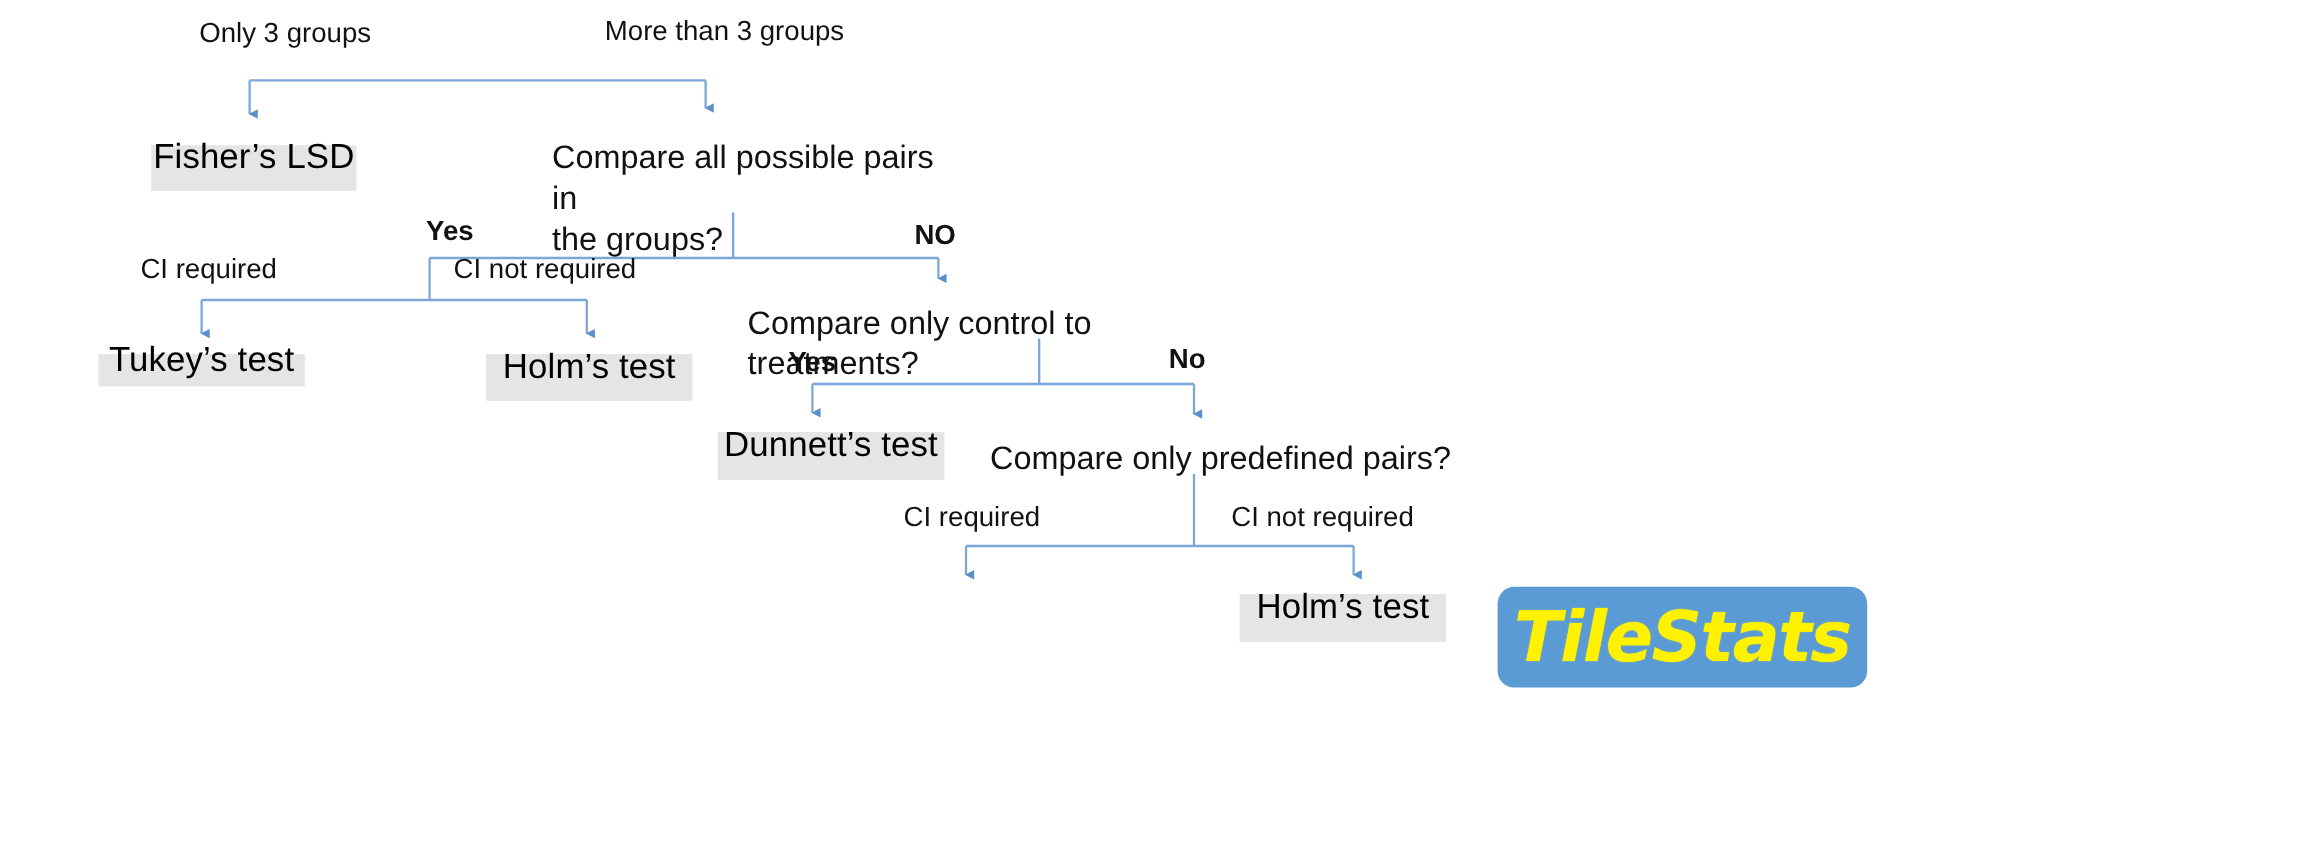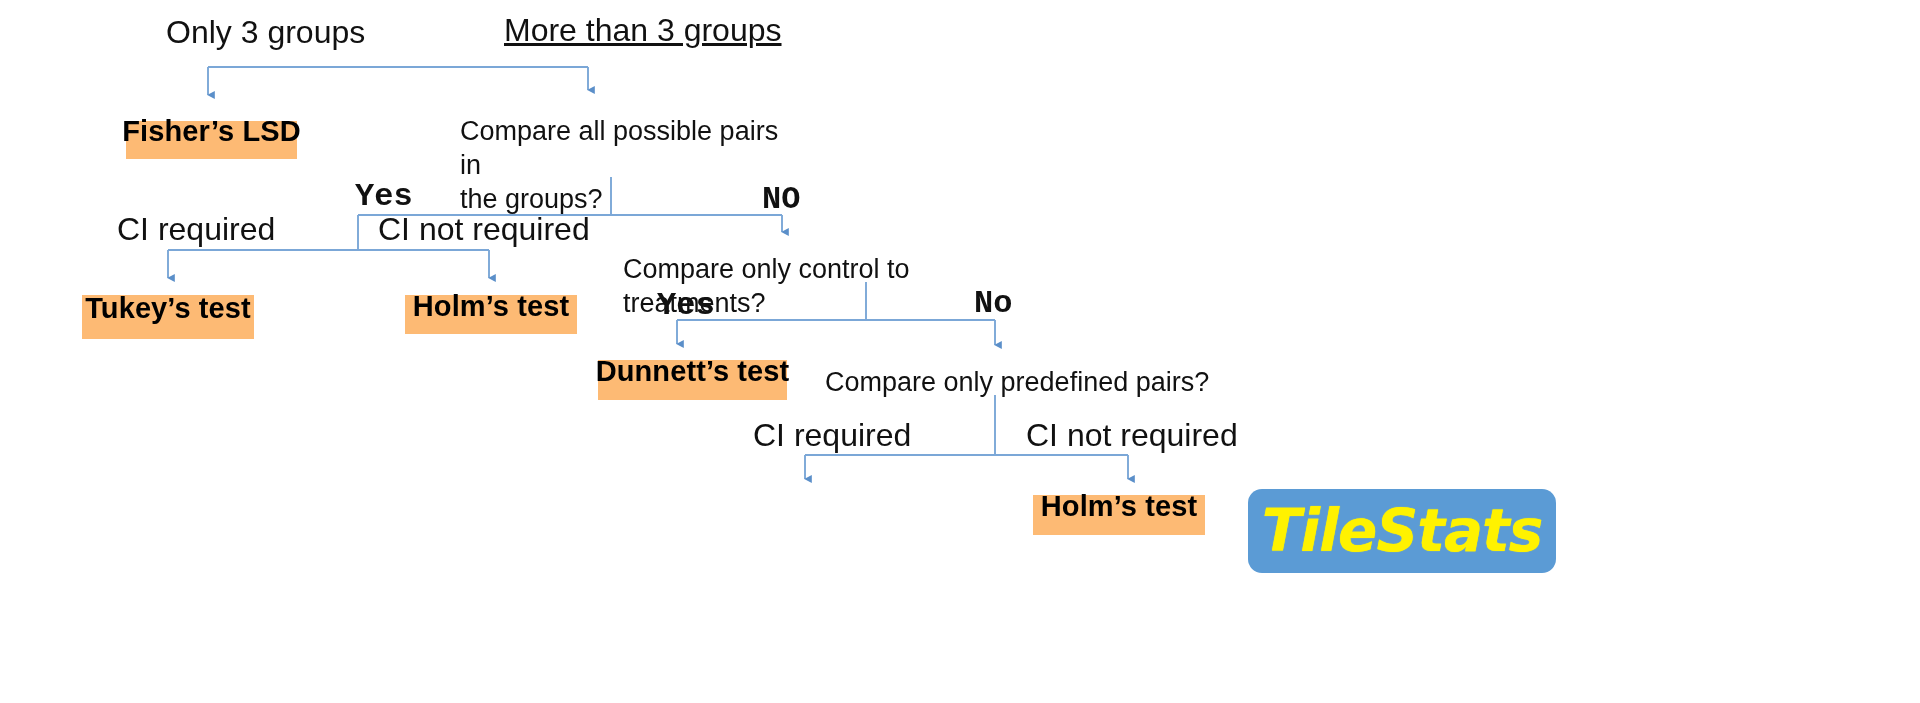--- a/index.html
+++ b/index.html
@@ -26,23 +26,23 @@
     width: 1920px;
     height: 703px;
     pointer-events: none;
   }
   .node {
     position: absolute;
     box-sizing: border-box;
   }
   
   .box {
-    background: #fdba74;
+    background: #e5e5e5;
     color: #000000;
-    font-weight: bold;
+    font-weight: normal;
     display: flex;
     align-items: center;
     justify-content: center;
     font-size: 29px;
     letter-spacing: 0.1px;
     white-space: nowrap;
     line-height: 1;
     padding-bottom: 17px;
   }
   
@@ -50,30 +50,29 @@
     color: #111111;
     font-size: 27px;
     font-weight: normal;
     line-height: 1.26;
     white-space: pre-line;
     text-align: left;
   }
   
   .elabel {
     color: #111111;
-    font-size: 32px;
+    font-size: 23px;
     font-weight: normal;
     white-space: nowrap;
     line-height: 1;
   }
   
   .elabel.strong {
     font-weight: bold;
-    font-size: 32px;
-    font-family: Liberation Mono, monospace;
+    font-size: 23px;
   }
   
   .logo {
     position: absolute;
     background: #5B9BD5;
     border-radius: 14px;
     display: flex;
     align-items: center;
     justify-content: center;
   }
@@ -124,36 +123,36 @@
 
       <path d="M995,395 L995,455"></path>
       <path d="M805,455 L1128,455"></path>
       <path d="M805,455 L805,479" marker-end="url(#arrowhead)"></path>
       <path d="M1128,455 L1128,479" marker-end="url(#arrowhead)"></path>
     </g>
   </svg>
 
   <div class="node elabel" style="left:166px; top:16px;">Only 3 groups</div>
 
-  <div class="node elabel" style="left:504px; top:14px;text-decoration:underline;">More than 3 groups</div>
+  <div class="node elabel" style="left:504px; top:14px;">More than 3 groups</div>
 
   <div class="node box" style="left:126px; top:121px; width:171px; height:38px;">Fisher’s LSD</div>
 
   <div class="node qtext" style="left:460px; top:114px; width:330px;">Compare all possible pairs in
 the groups?</div>
 
   <div class="node elabel strong" style="left:355px; top:181px;">Yes</div>
 
   <div class="node elabel strong" style="left:762px; top:184px;">NO</div>
 
   <div class="node elabel" style="left:117px; top:213px;">CI required</div>
 
   <div class="node elabel" style="left:378px; top:213px;">CI not required</div>
 
-  <div class="node box" style="left:82px; top:295px; width:172px; height:44px;">Tukey’s test</div>
+  <div class="node box" style="left:82px; top:295px; width:172px; height:27px;">Tukey’s test</div>
 
   <div class="node box" style="left:405px; top:295px; width:172px; height:39px;">Holm’s test</div>
 
   <div class="node qtext" style="left:623px; top:252px; width:420px;">Compare only control to treatments?</div>
 
   <div class="node elabel strong" style="left:657px; top:290px;">Yes</div>
 
   <div class="node elabel strong" style="left:974px; top:288px;">No</div>
 
   <div class="node box" style="left:598px; top:360px; width:189px; height:40px;">Dunnett’s test</div>

